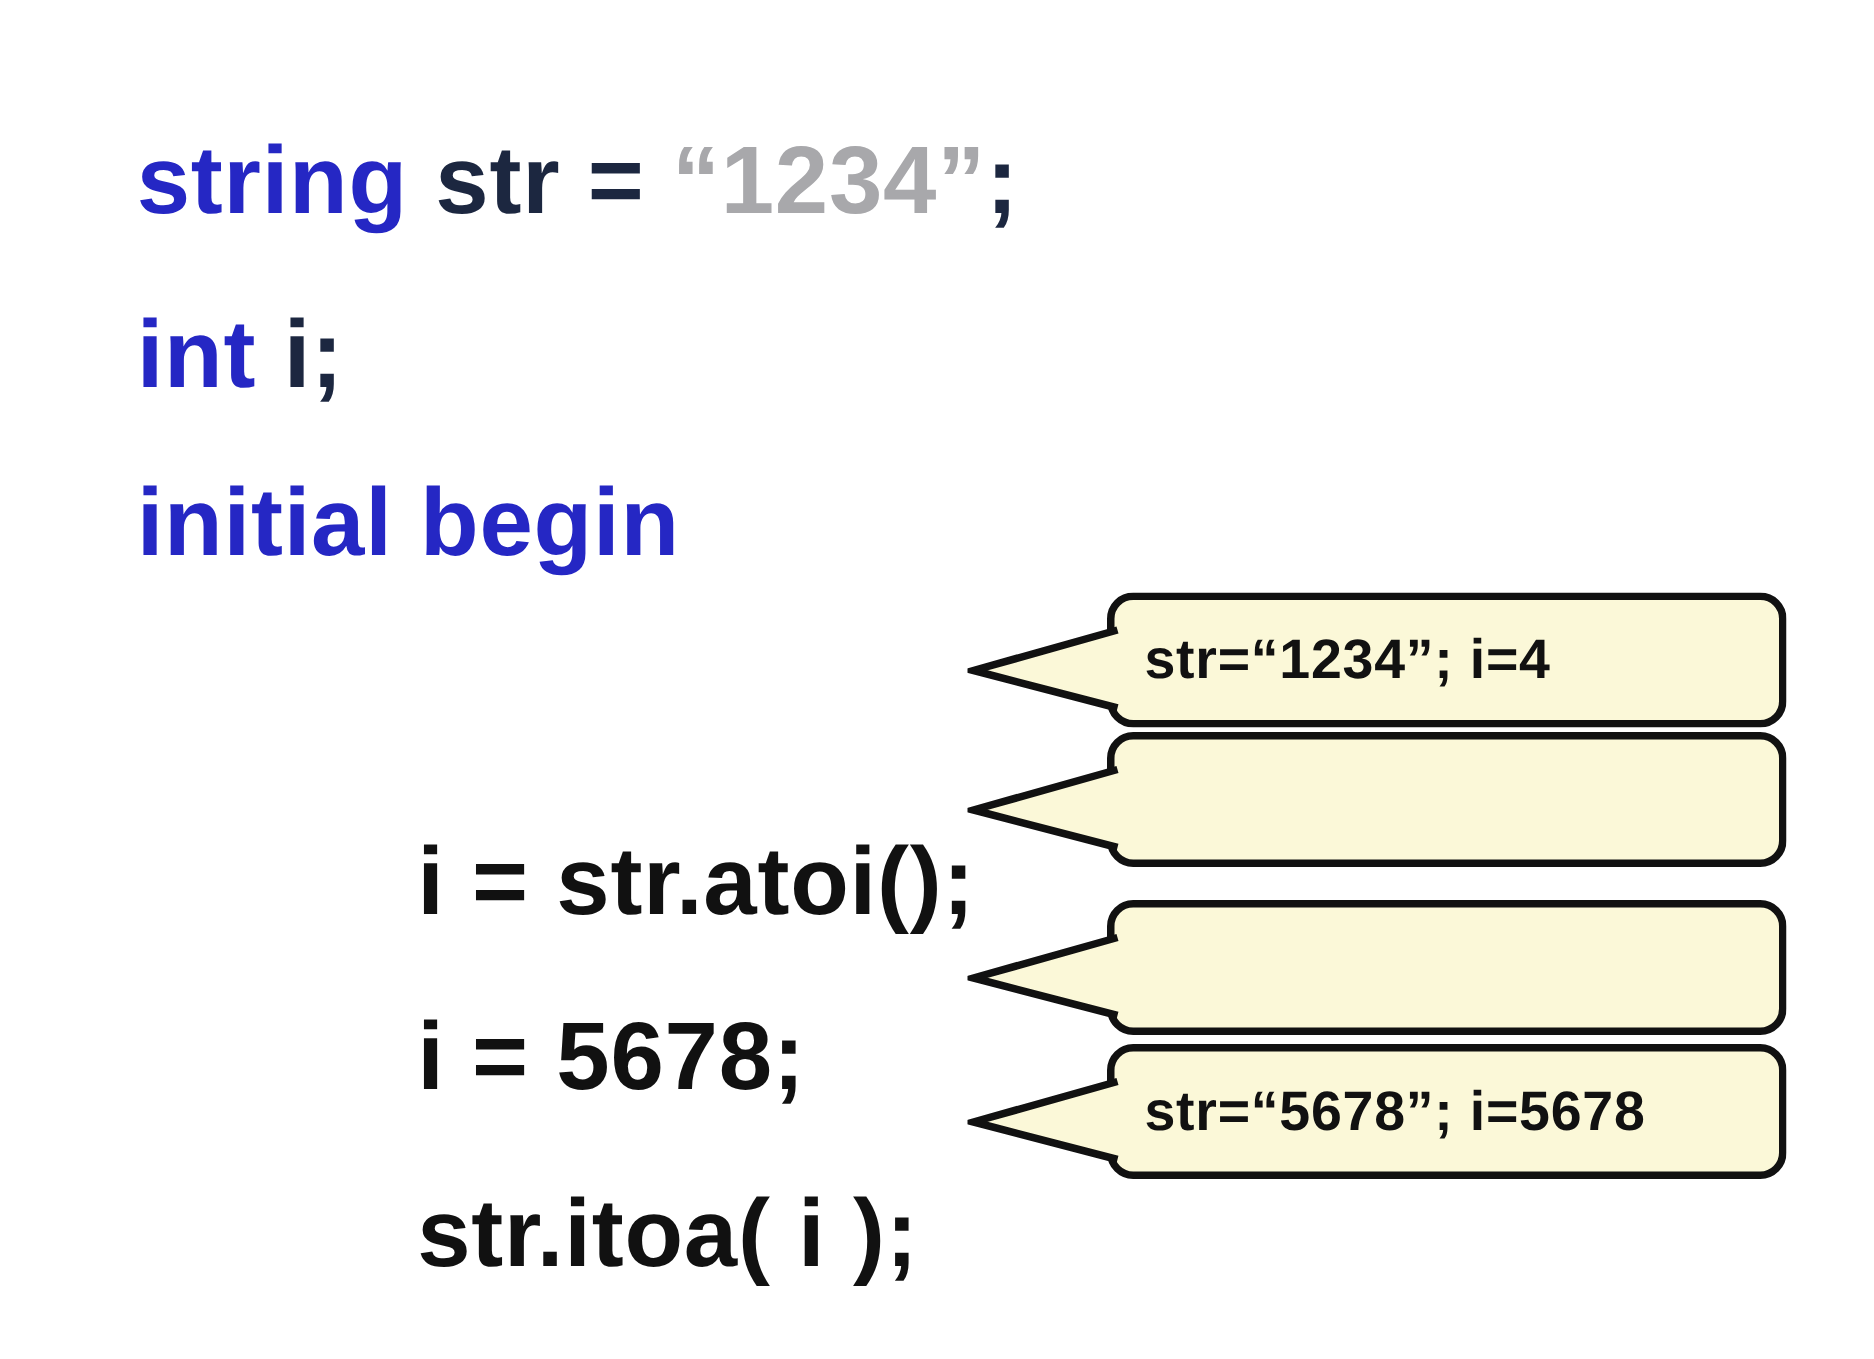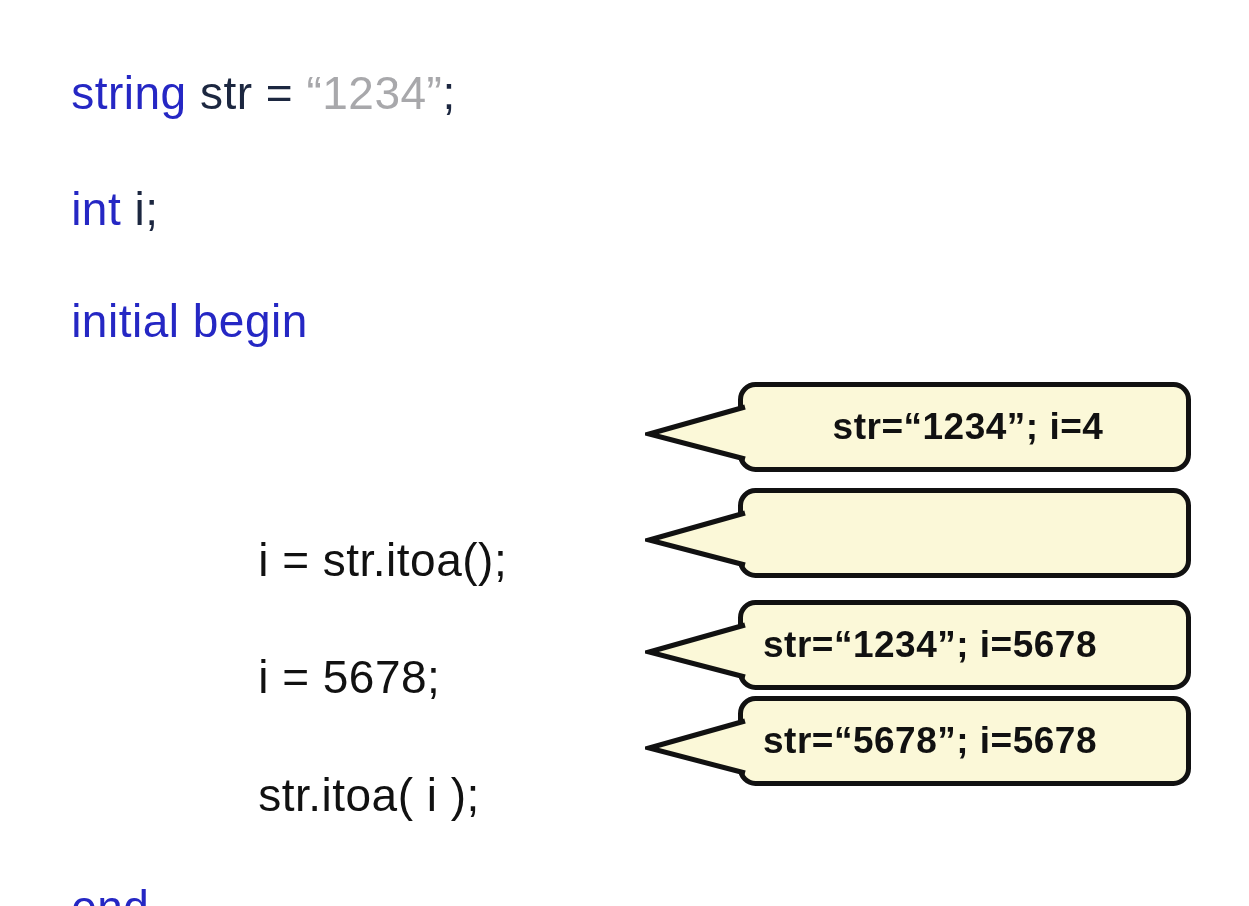--- a/index.html
+++ b/index.html
@@ -11,22 +11,22 @@
     position: relative;
     width: 1249px;
     height: 906px;
     background: #ffffff;
     overflow: hidden;
     font-family: "Liberation Sans", "DejaVu Sans", sans-serif;
   }
   .code-line {
     position: absolute;
     white-space: pre;
-    font-size: 46px;
-    font-weight: normal;
+    font-size: 64px;
+    font-weight: bold;
     letter-spacing: 0.5px;
     line-height: 1;
   }
   .seg-keyword   { color: #2527c4; }
   .seg-identifier{ color: #1c2740; }
   .seg-literal   { color: #a8a8ab; }
   .seg-statement { color: #111111; }
 
   .callout {
     position: absolute;
@@ -67,56 +67,55 @@
   <div class="code-line" style="left:18px; top:252px;">
     <span class="seg-keyword">initial begin</span>
   </div>
 
   <div class="code-line" style="left:18px; top:140px;">
     <span class="seg-keyword">int </span><span class="seg-identifier">i;</span>
   </div>
 
 
   <div class="code-line" style="left:205px; top:491px;">
-    <span class="seg-statement">i = str.itoa();</span>
+    <span class="seg-statement">i = str.atoi();</span>
   </div>
 
   <div class="code-line" style="left:205px; top:608px;text-align:right;">
     <span class="seg-statement">i = 5678;</span>
   </div>
 
   <div class="code-line" style="left:205px; top:726px;">
     <span class="seg-statement">str.itoa( i );</span>
   </div>
 
   <div class="code-line" style="left:18px; top:838px;">
     <span class="seg-keyword">end</span>
   </div>
 
-  <div class="callout" style="top:382px;text-align:center;">
+  <div class="callout" style="top:395px;">
     <svg viewBox="0 0 546 90">
       <rect x="95.5" y="2.5" width="448" height="85" rx="15" fill="#fbf8d8" stroke="#111111" stroke-width="5"></rect>
       <polyline points="100,25 4,52 100,77" fill="#fbf8d8" stroke="#111111" stroke-width="5" stroke-linejoin="miter"></polyline>
     </svg>
     <div class="callout-text">str=“1234”; i=4</div>
   </div>
 
   <div class="callout" style="top:488px;">
     <svg viewBox="0 0 546 90">
       <rect x="95.5" y="2.5" width="448" height="85" rx="15" fill="#fbf8d8" stroke="#111111" stroke-width="5"></rect>
       <polyline points="100,25 4,52 100,77" fill="#fbf8d8" stroke="#111111" stroke-width="5" stroke-linejoin="miter"></polyline>
     </svg>
   </div>
 
   <div class="callout" style="top:600px;">
     <svg viewBox="0 0 546 90">
       <rect x="95.5" y="2.5" width="448" height="85" rx="15" fill="#fbf8d8" stroke="#111111" stroke-width="5"></rect>
       <polyline points="100,25 4,52 100,77" fill="#fbf8d8" stroke="#111111" stroke-width="5" stroke-linejoin="miter"></polyline>
     </svg>
-    <div class="callout-text">str=“1234”; i=5678</div>
   </div>
 
   <div class="callout" style="top:696px;">
     <svg viewBox="0 0 546 90">
       <rect x="95.5" y="2.5" width="448" height="85" rx="15" fill="#fbf8d8" stroke="#111111" stroke-width="5"></rect>
       <polyline points="100,25 4,52 100,77" fill="#fbf8d8" stroke="#111111" stroke-width="5" stroke-linejoin="miter"></polyline>
     </svg>
     <div class="callout-text">str=“5678”; i=5678</div>
   </div>
 

